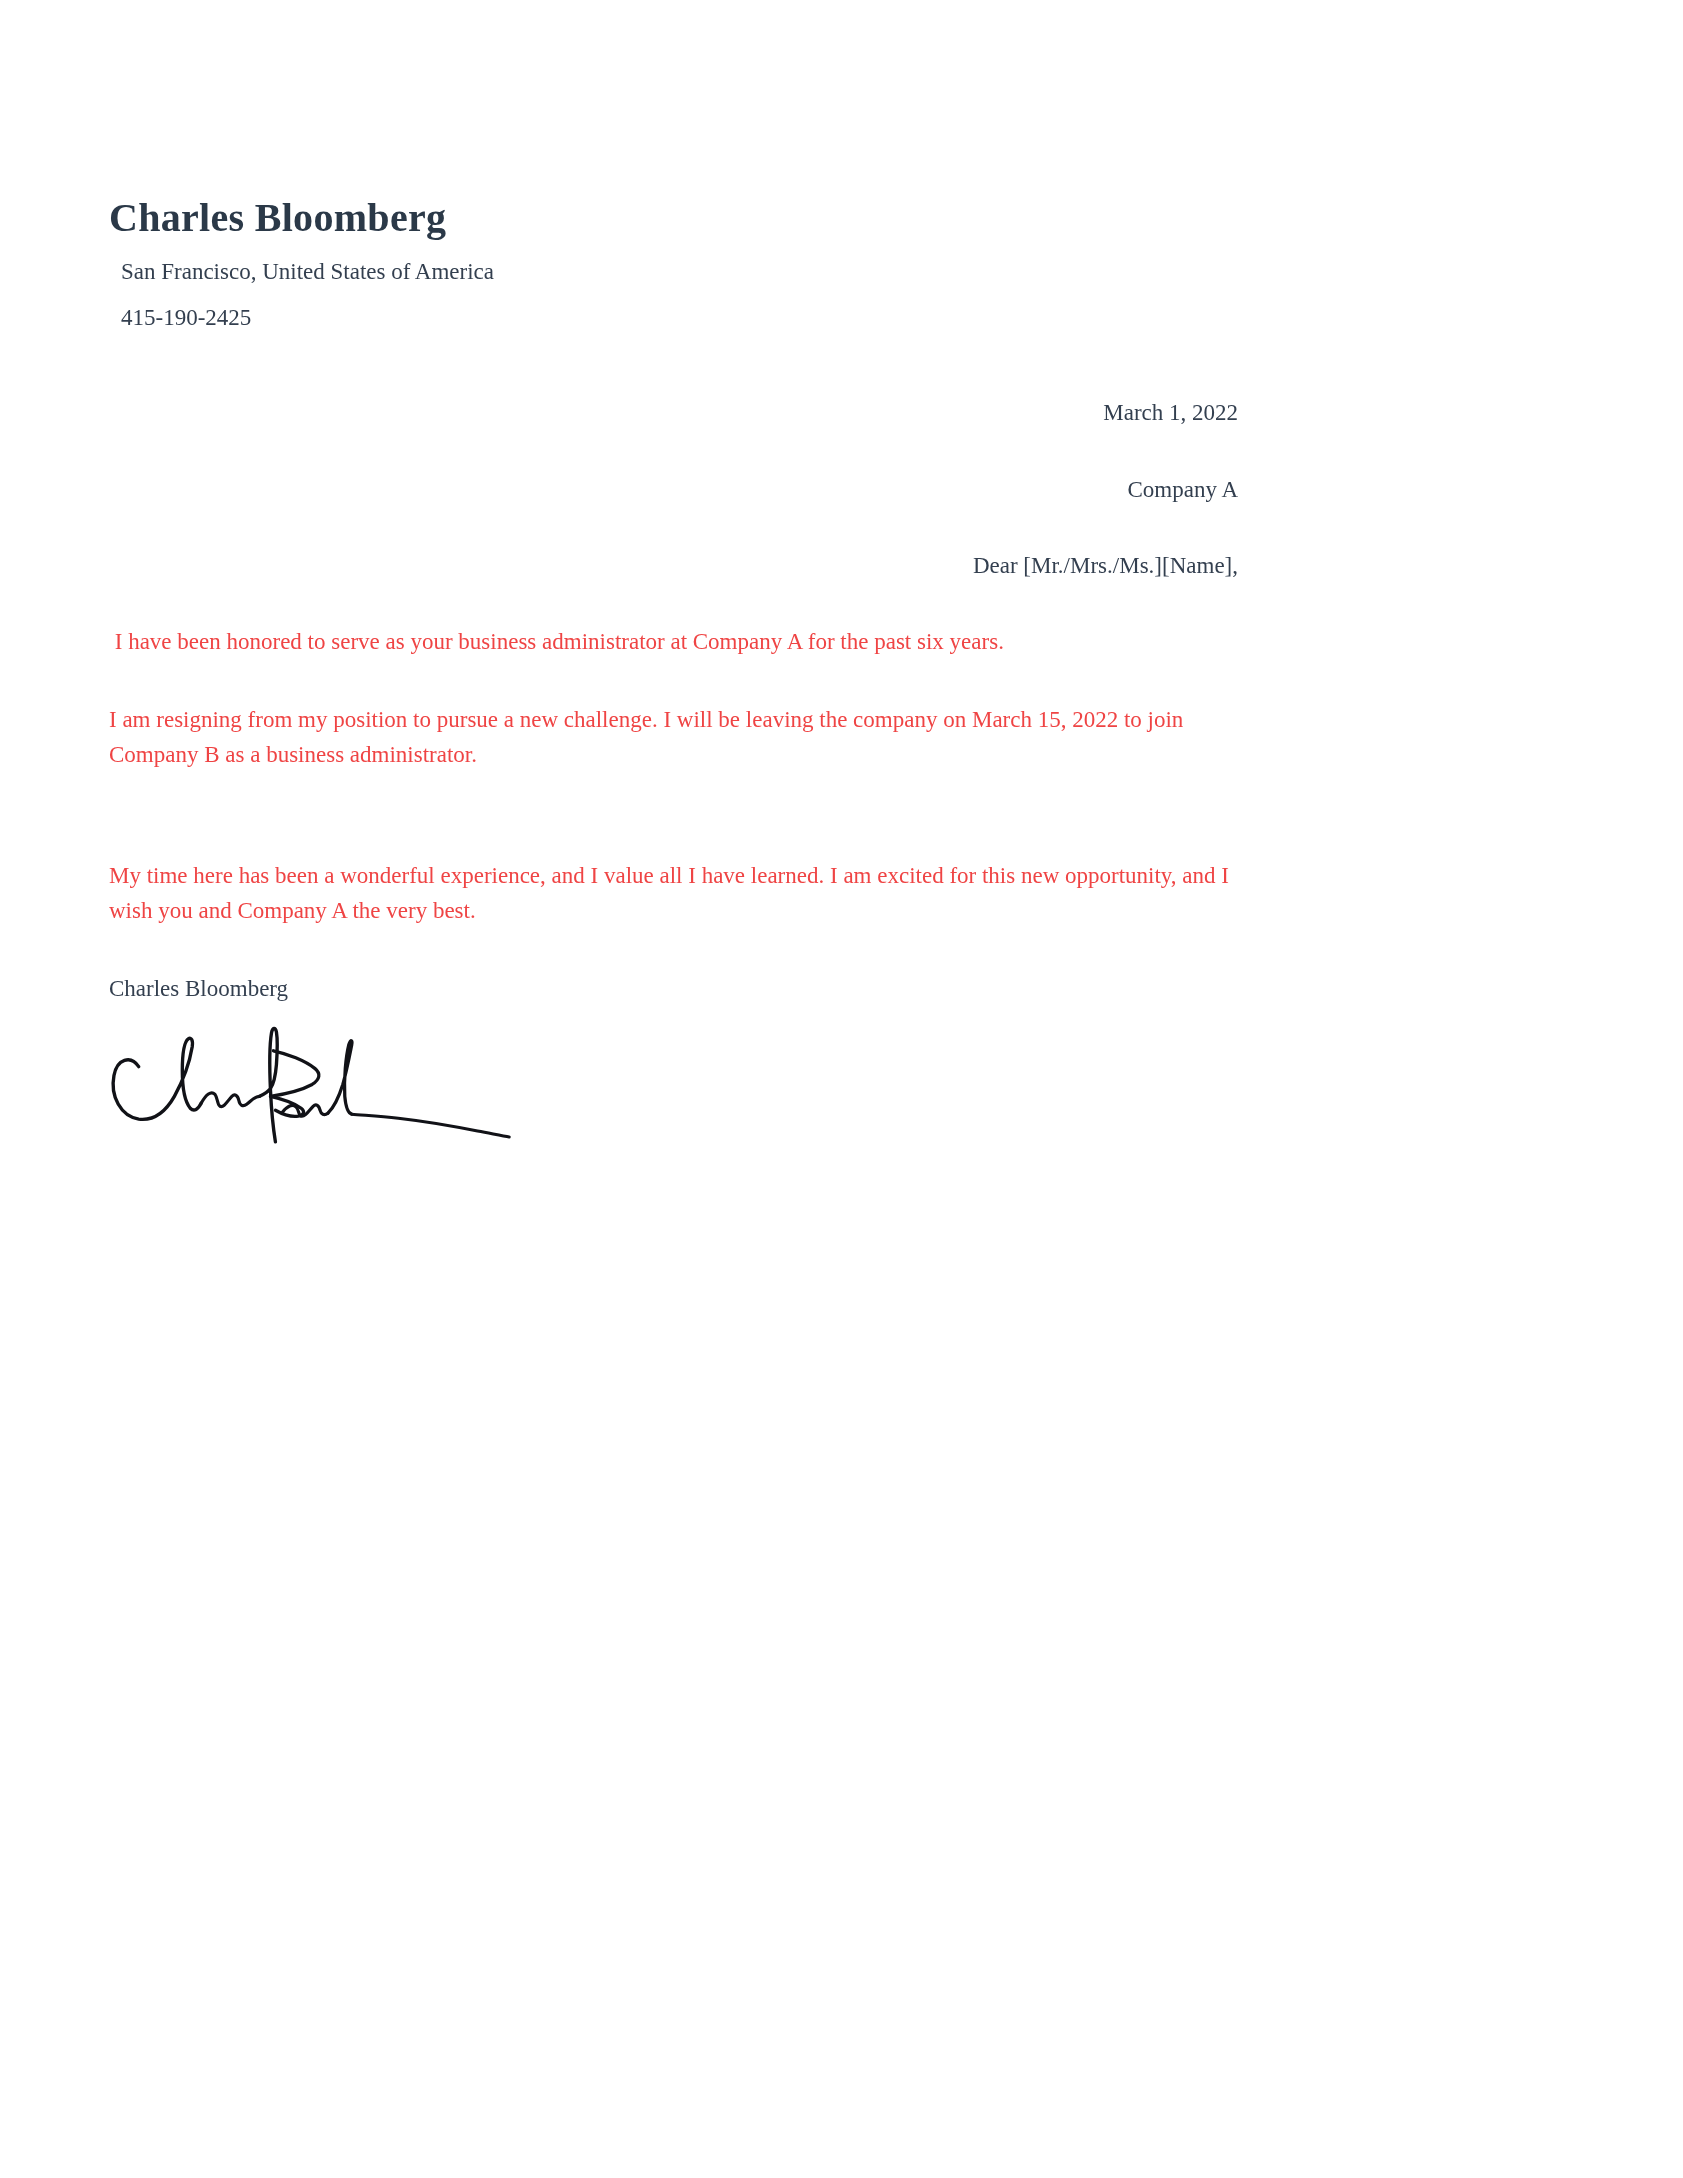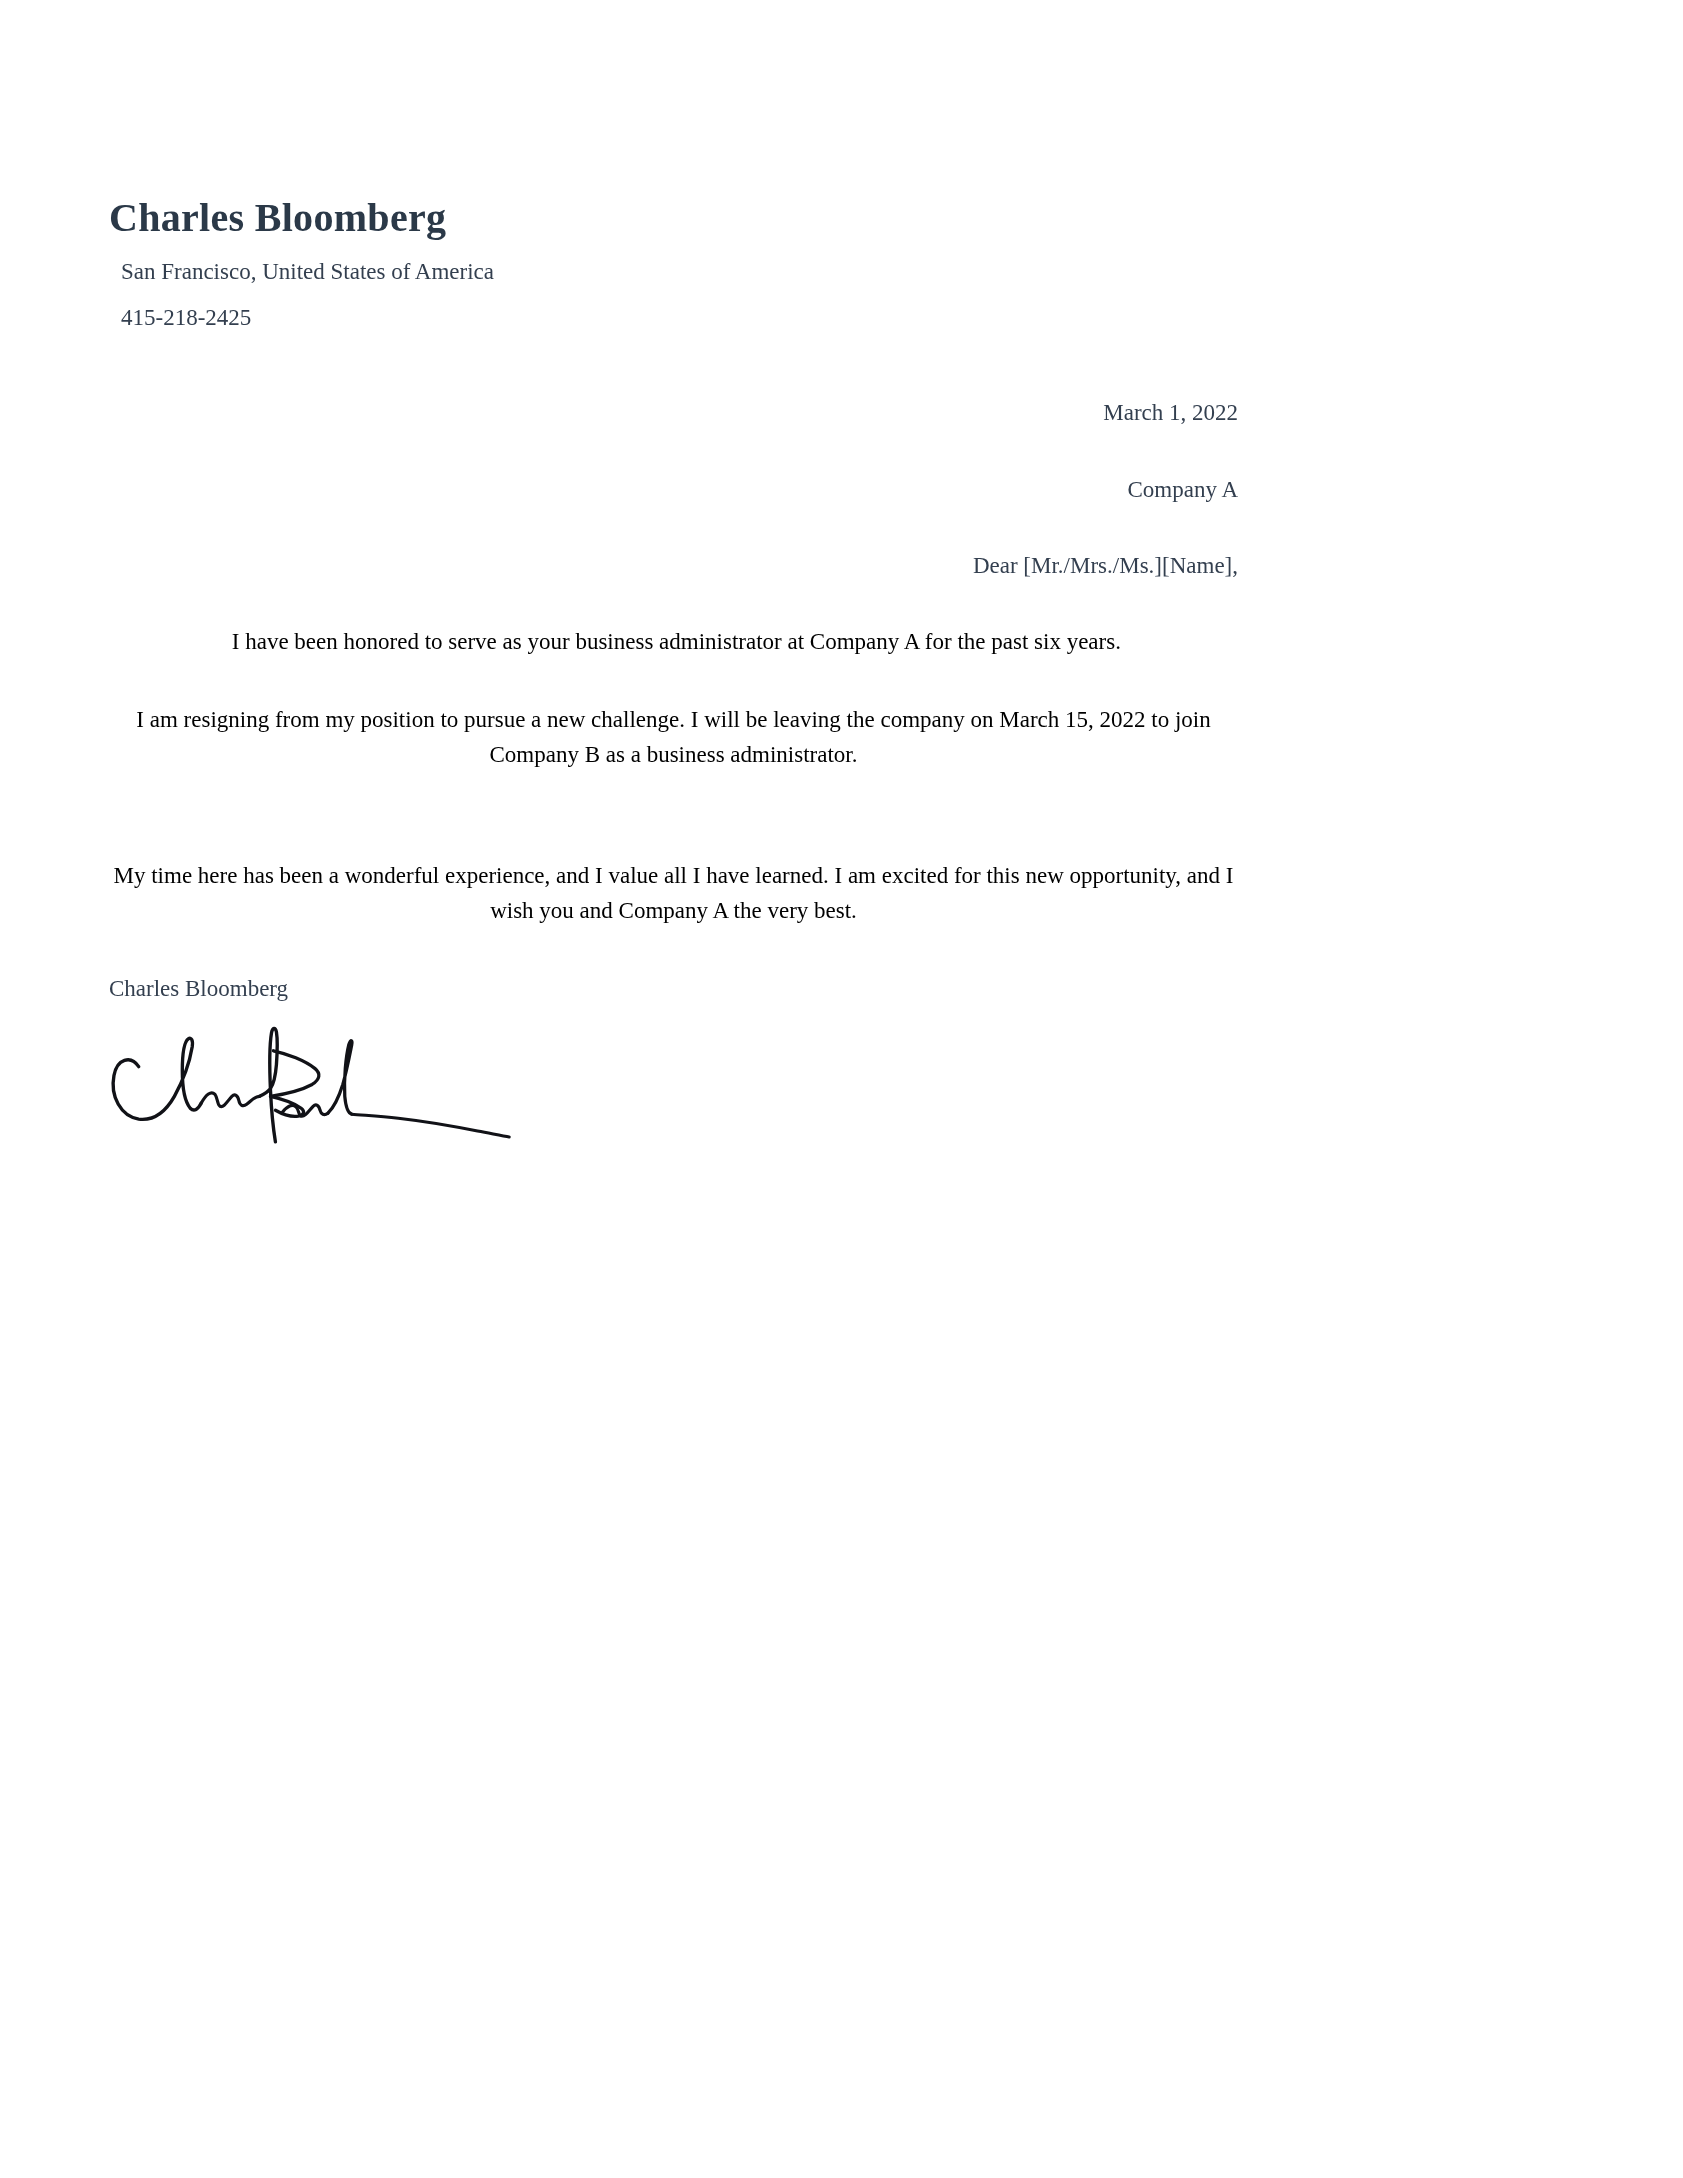--- a/index.html
+++ b/index.html
@@ -55,24 +55,24 @@
   .meta-line {
     font-size: 23px;
     color: #333f4f;
     line-height: 1.45;
     margin: 0;
     text-align: right;
   }
 
   .para {
     font-size: 23px;
-    color: #000000;
+    color: #ef4444;
     line-height: 1.52;
     margin: 0;
-    text-align: center;
+    text-align: left;
     white-space: pre-wrap;
   }
 
   .sign-name {
     font-size: 23px;
     color: #333f4f;
     line-height: 1.45;
     margin: 0;
   }
 
@@ -97,21 +97,21 @@
 </head>
 <body>
 
 <div class="page">
   <div class="content">
 
     <h1 class="letter-name">Charles Bloomberg</h1>
 
     <div class="contact-block">
       <p class="contact-line">San Francisco, United States of America</p>
-      <p class="contact-line">415-218-2425</p>
+      <p class="contact-line">415-190-2425</p>
     </div>
 
     <div class="spacer-lg"></div>
 
     <p class="meta-line">March 1, 2022</p>
 
     <div class="spacer-md"></div>
 
     <p class="meta-line">Company A</p>
 

